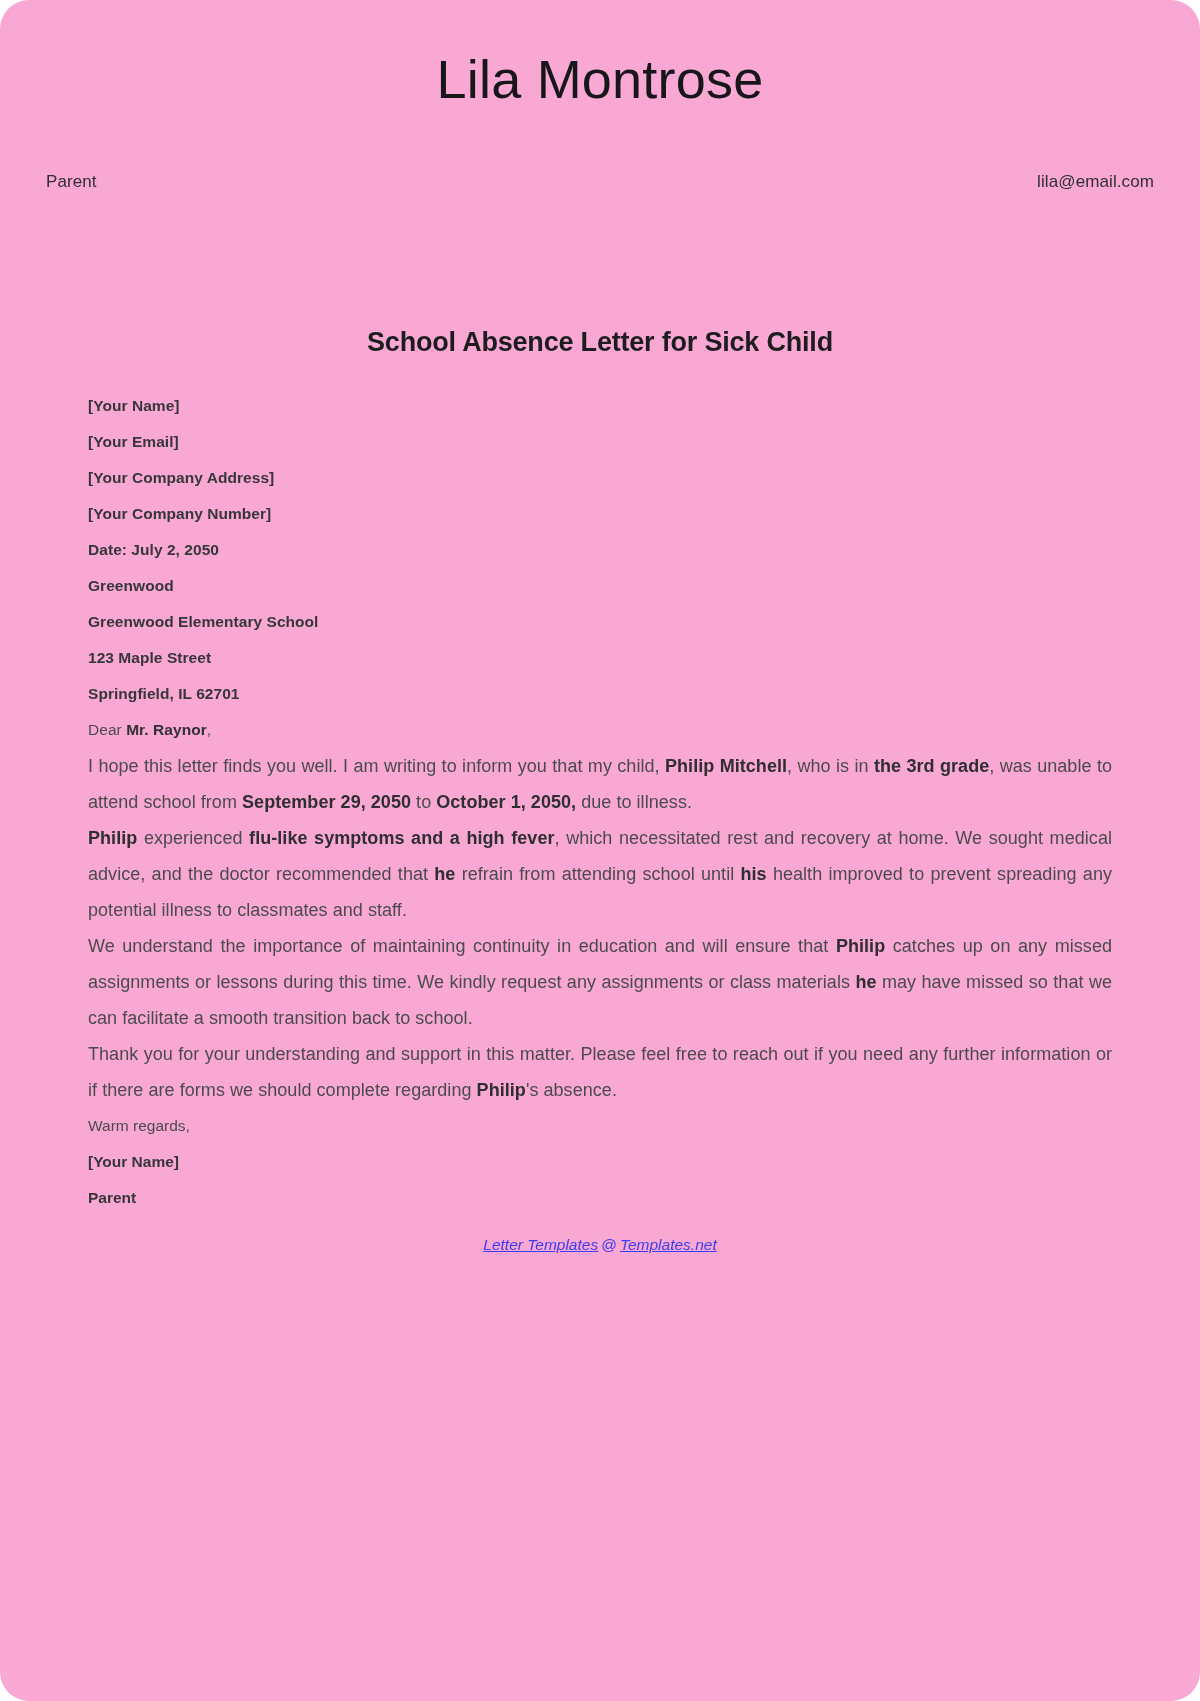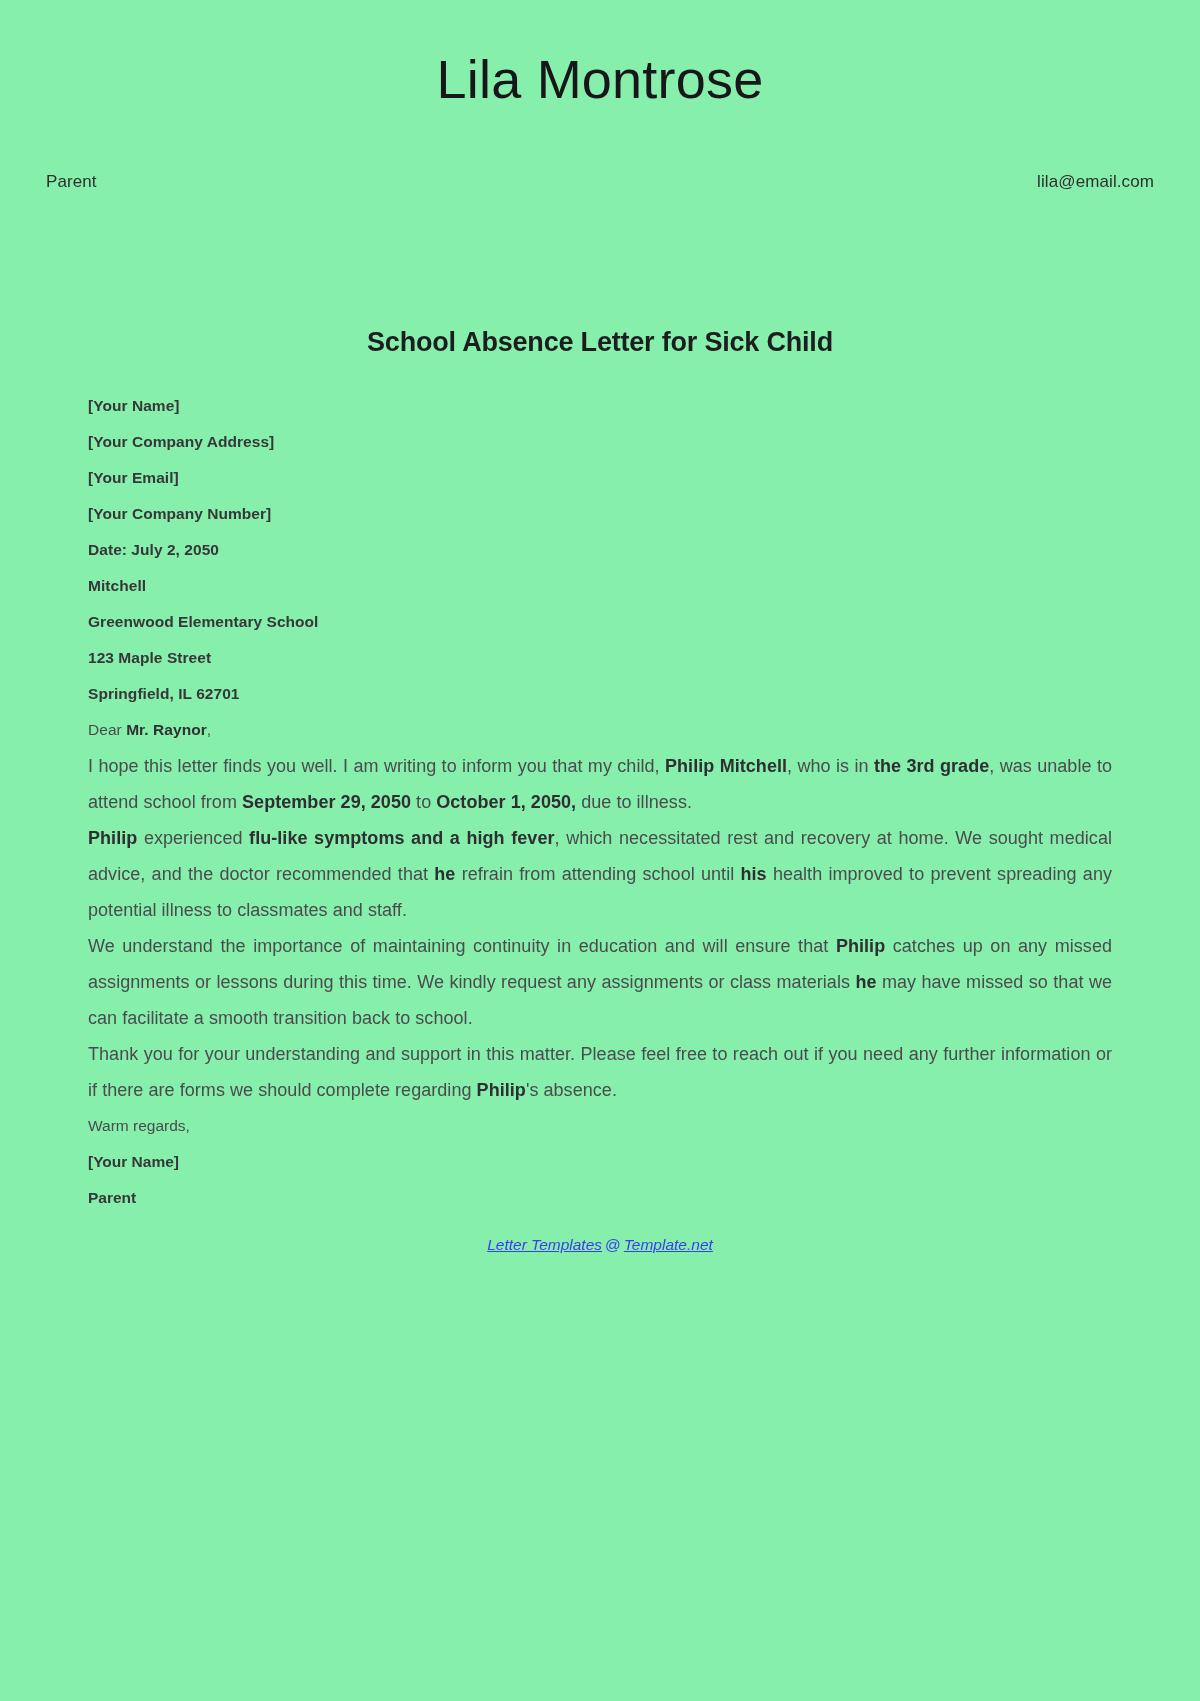--- a/index.html
+++ b/index.html
@@ -10,23 +10,24 @@
   }
   body {
     font-family:"Liberation Sans", sans-serif;
     color:#3c3c3e;
     -webkit-font-smoothing:antialiased;
   }
   .page {
     position:relative;
     width:1200px;
     height:1701px;
-    background:#86efac;
+    background:#f9a8d4;
     padding:0;
     overflow:hidden;
+    border-radius:29px;
   }
 
   
   .letterhead-name {
     text-align:center;
     font-size:54px;
     font-weight:300;
     letter-spacing:0.2px;
     color:#17171a;
     line-height:1;
@@ -129,43 +130,43 @@
     <div class="role">Parent</div>
     <div class="email">lila@email.com</div>
   </div>
 
   <div class="letter">
 
     <div class="doc-title">School Absence Letter for Sick Child</div>
 
     <div>
       <div class="addr-line">[Your Name]</div>
+      <div class="addr-line">[Your Email]</div>
       <div class="addr-line">[Your Company Address]</div>
-      <div class="addr-line">[Your Email]</div>
       <div class="addr-line">[Your Company Number]</div>
       <div class="addr-line">Date: July 2, 2050</div>
     </div>
 
     <div>
-      <div class="addr-line">Mitchell</div>
+      <div class="addr-line">Greenwood</div>
       <div class="addr-line">Greenwood Elementary School</div>
       <div class="addr-line">123 Maple Street</div>
       <div class="addr-line">Springfield, IL 62701</div>
     </div>
 
     <div class="salutation"><span>Dear </span><b>Mr. Raynor</b><span>,</span></div>
 
     <p class="para"><span>I hope this letter finds you well. I am writing to inform you that my child, </span><b>Philip Mitchell</b><span>, who is in </span><b>the 3rd grade</b><span>, was unable to attend school from </span><b>September 29, 2050</b><span> to </span><b>October 1, 2050,</b><span> due to illness.</span></p>
 
     <p class="para"><b>Philip</b><span> experienced </span><b>flu-like symptoms and a high fever</b><span>, which necessitated rest and recovery at home. We sought medical advice, and the doctor recommended that </span><b>he</b><span> refrain from attending school until </span><b>his</b><span> health improved to prevent spreading any potential illness to classmates and staff.</span></p>
 
     <p class="para"><span>We understand the importance of maintaining continuity in education and will ensure that </span><b>Philip</b><span> catches up on any missed assignments or lessons during this time. We kindly request any assignments or class materials </span><b>he</b><span> may have missed so that we can facilitate a smooth transition back to school.</span></p>
 
     <p class="para"><span>Thank you for your understanding and support in this matter. Please feel free to reach out if you need any further information or if there are forms we should complete regarding </span><b>Philip</b><span>'s absence.</span></p>
 
     <div class="closing">Warm regards,</div>
     <div class="sign-line">[Your Name]</div>
     <div class="sign-line">Parent</div>
 
-    <div class="footer"><a href="#">Letter Templates</a><span class="sep">@</span><a href="#">Template.net</a></div>
+    <div class="footer"><a href="#">Letter Templates</a><span class="sep">@</span><a href="#">Templates.net</a></div>
 
   </div>
 </div>
 
 </body></html>

